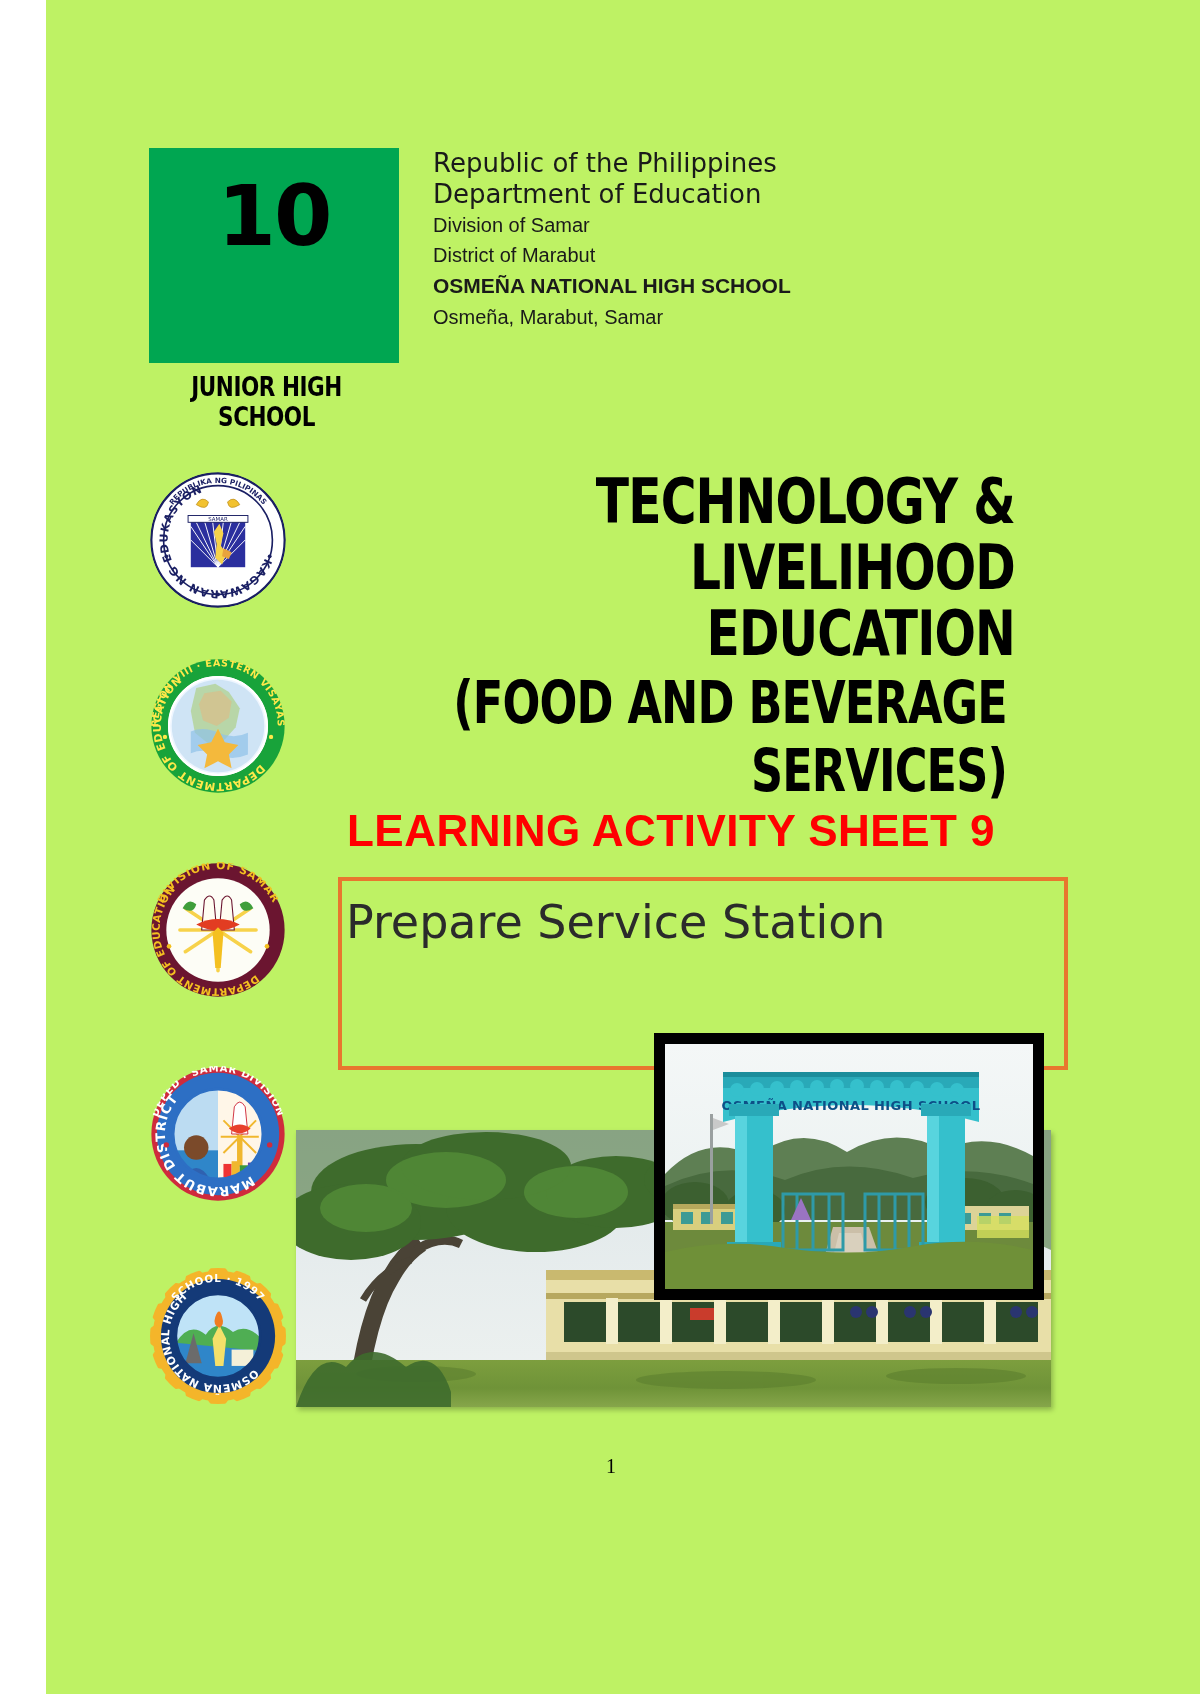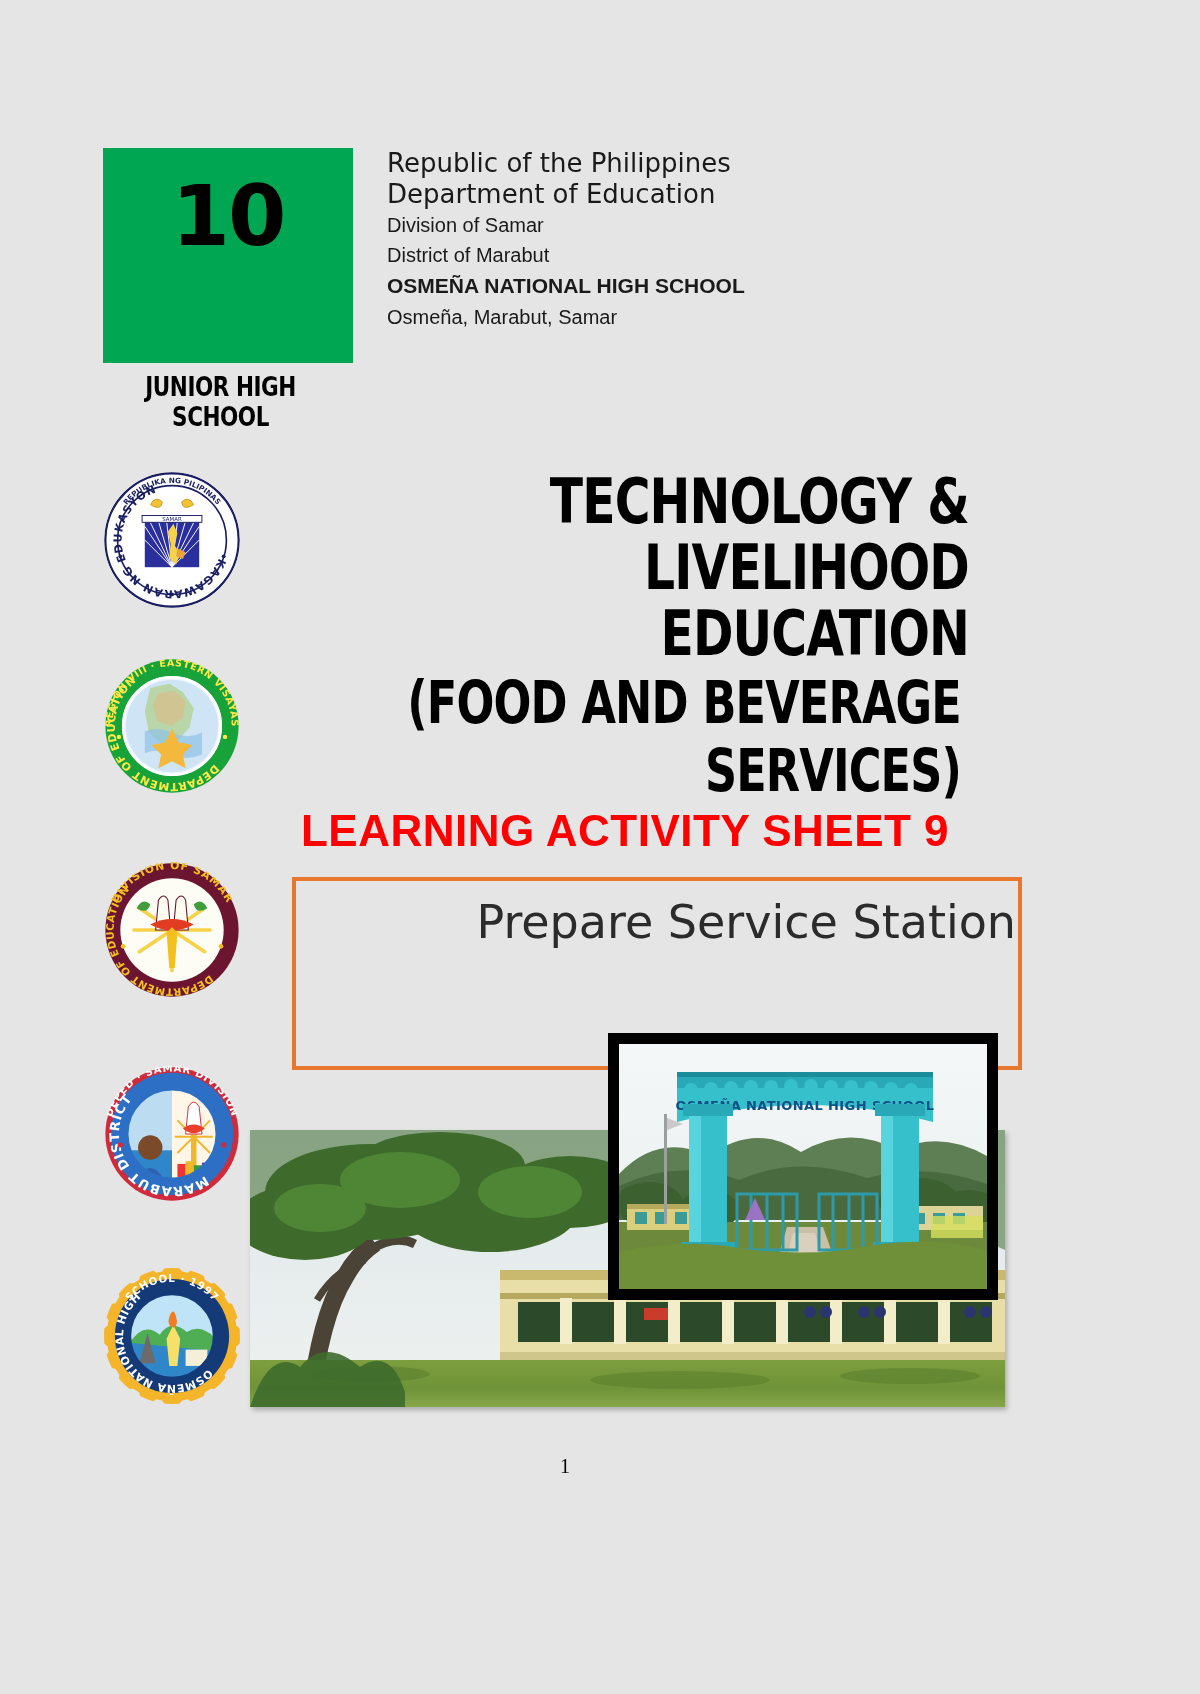--- a/index.html
+++ b/index.html
@@ -11,21 +11,22 @@
     width: 1200px;
     height: 1694px;
     position: relative;
     font-family: "DejaVu Sans", sans-serif;
     overflow: hidden;
   }
 
   .page {
     position: absolute;
     inset: 0;
-    background: #e5e5e5;
+    background: #bef264;
+    margin-left: 46px;
   }
 
   
   .grade-badge {
     position: absolute;
     left: 103px;
     top: 148px;
     width: 250px;
     height: 215px;
     background: #00A651;
@@ -163,21 +164,21 @@
     height: 193px;
     border: 4px solid #E8772E;
     box-sizing: border-box;
     background: transparent;
   }
   .orange-box-text {
     position: absolute;
     left: 300px;
     top: 890px;
     width: 716px;
-    text-align: right;
+    text-align: left;
     font-family: "DejaVu Sans", sans-serif;
     font-size: 46px;
     line-height: 64px;
     color: #2b2b2b;
   }
 
   
   .photo-school {
     position: absolute;
     left: 250px;

